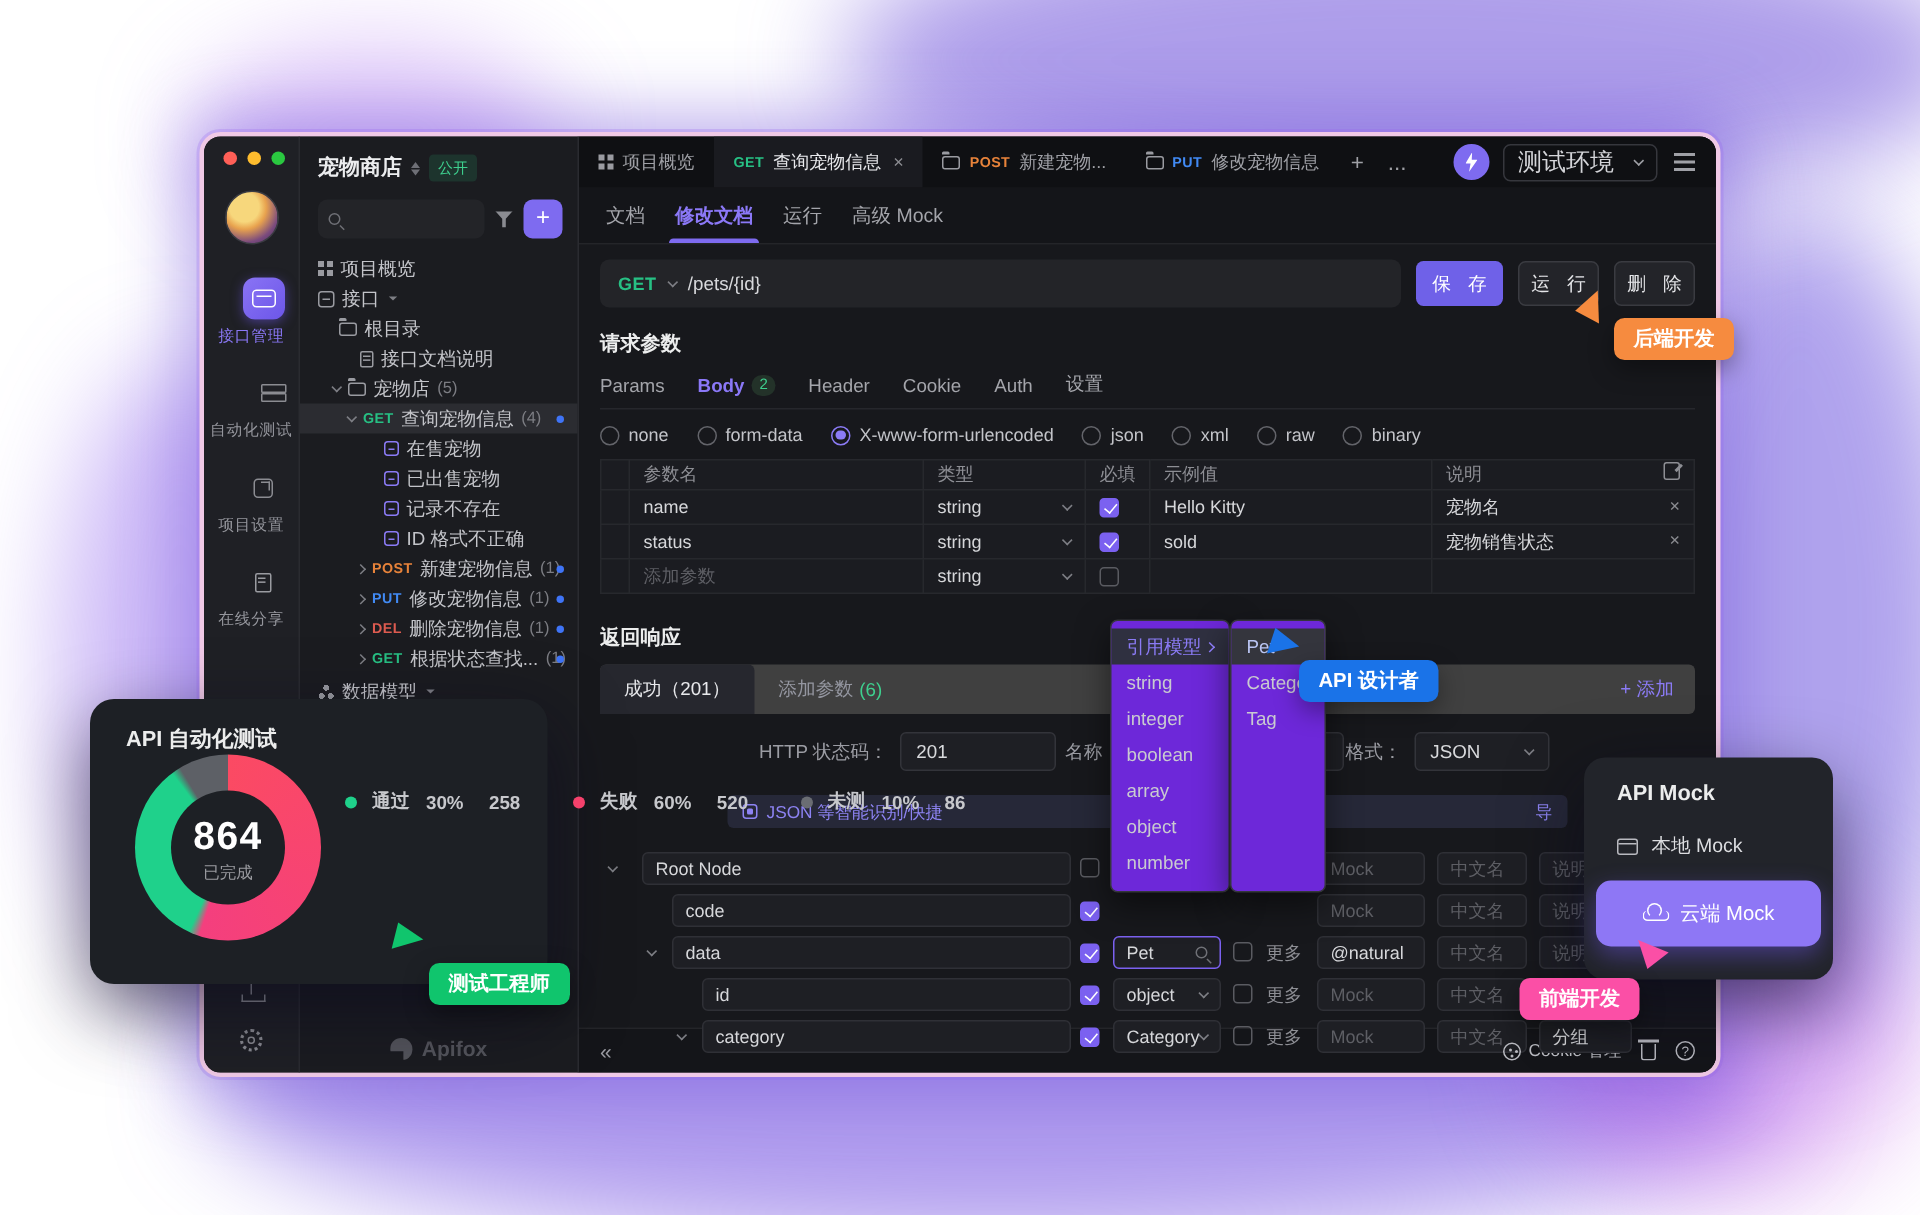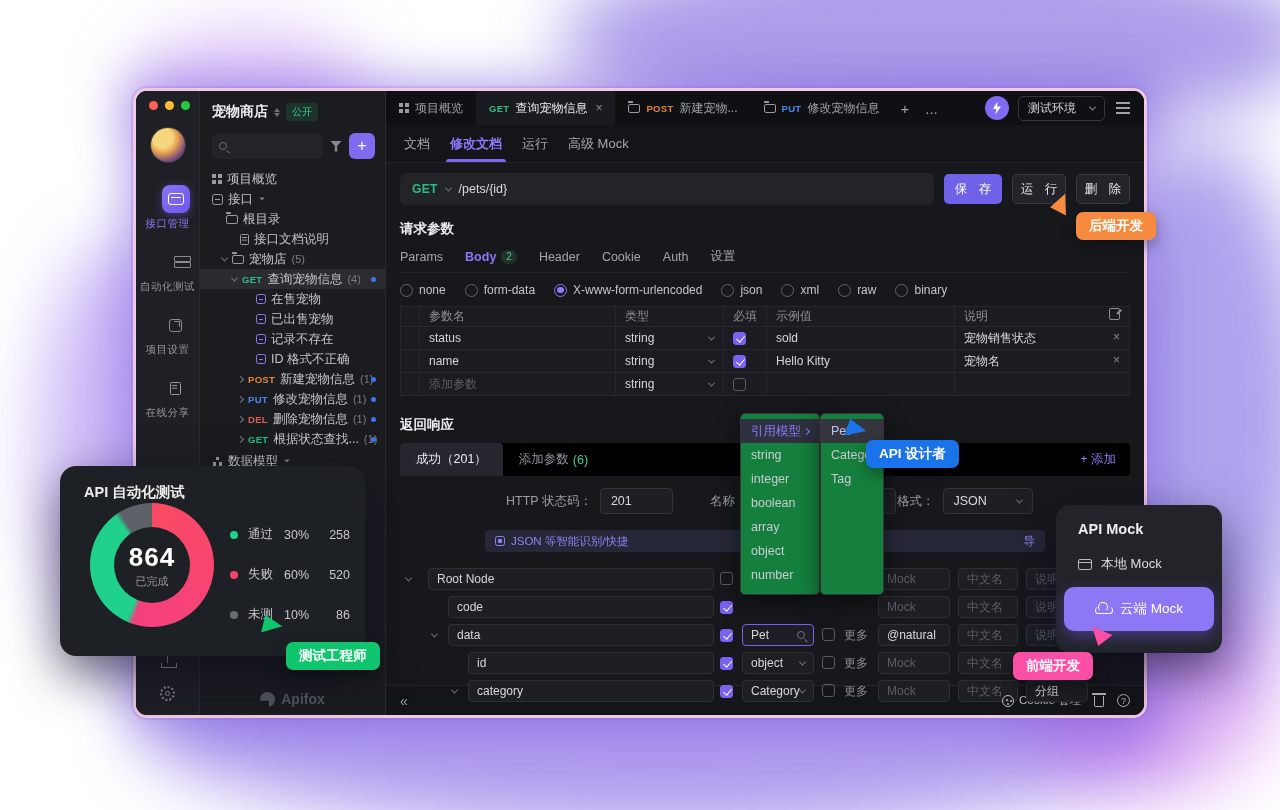--- a/index.html
+++ b/index.html
@@ -87,21 +87,21 @@
   
   .main { flex:1; background:#17181c; display:flex; flex-direction:column; min-width:0; position:relative; }
   .tabbar { height:34px; background:#0f1013; display:flex; align-items:stretch; flex:none; }
   .tab { display:flex; align-items:center; gap:6px; padding:0 13px; font-size:12px; color:#9fa0a6; cursor:pointer; white-space:nowrap; }
   .tab.active { background:#1a1b20; color:#e8e9ec; }
   .tab .x { color:#8a8b90; margin-left:2px; }
   .tabplus,.tabmore { display:flex; align-items:center; color:#9fa0a6; font-size:15px; padding:0 8px; cursor:pointer; }
   .tab-right { margin-left:auto; display:flex; align-items:center; gap:9px; padding-right:12px; }
   .boltcircle { width:24px; height:24px; border-radius:50%; background:#7e6bf0; display:flex; align-items:center; justify-content:center; cursor:pointer; }
   .bolt { width:8px; height:13px; background:#fff; clip-path:polygon(55% 0,0 58%,42% 58%,30% 100%,100% 38%,52% 38%); }
-  .envsel { height:25px; border:1px solid #36373d; border-radius:5px; display:flex; align-items:center; gap:14px; padding:0 9px; font-size:12px; color:#d4d5d9; cursor:pointer; }
+  .envsel { height:25px; border:1px solid #36373d; border-radius:5px; display:flex; align-items:center; gap:14px; padding:0 9px; font-size:16px; color:#d4d5d9; cursor:pointer; }
   .hamb { width:14px; height:2px; background:#9fa0a6; box-shadow:0 5px 0 #9fa0a6,0 -5px 0 #9fa0a6; margin:0 2px; cursor:pointer; }
   .subtabs { height:38px; background:#141519; border-bottom:1px solid #242529; display:flex; align-items:center; gap:20px; padding:0 18px; flex:none; }
   .stab { font-size:13px; color:#a4a5ab; cursor:pointer; position:relative; height:100%; display:flex; align-items:center; }
   .stab.active { color:#8b78f7; font-weight:bold; }
   .stab.active::after { content:""; position:absolute; left:-4px; right:-4px; bottom:0; height:3px; border-radius:3px 3px 0 0; background:#7e6bf0; }
 
   .content { flex:1; padding:10px 14px 0 14px; position:relative; min-height:0; }
   .urlrow { display:flex; gap:10px; align-items:center; }
   .urlbox { flex:1; height:32px; background:#232428; border-radius:6px; display:flex; align-items:center; padding:0 12px; gap:8px; }
   .urlbox .m-get { font-size:12px; }
@@ -128,21 +128,21 @@
   .grip { width:7px; height:11px; background-image:radial-gradient(#6a6b70 1px,transparent 1.3px); background-size:3.6px 3.8px; }
   .cb { width:13px; height:13px; border-radius:3px; border:1.4px solid #5a5b61; display:inline-block; vertical-align:middle; }
   .cb.on { background:#7b61f0; border-color:#7b61f0; position:relative; }
   .cb.on::after { content:""; position:absolute; left:3.5px; top:1px; width:4px; height:7px; border-right:1.7px solid #fff; border-bottom:1.7px solid #fff; transform:rotate(40deg); }
   .selcell { display:flex; align-items:center; justify-content:space-between; }
   .dcaret { width:0; height:0; border-left:4px solid transparent; border-right:4px solid transparent; border-top:4.5px solid #7d7e84; }
   .xclose { color:#8a8b90; float:right; }
   .editdoc { width:11px; height:12px; border:1.4px solid #8d8e94; border-radius:2px; position:relative; float:right; }
   .editdoc::after { content:""; position:absolute; right:-3px; top:2px; width:6px; height:1.6px; background:#8d8e94; transform:rotate(-45deg); }
 
-  .resptabs { margin-top:9px; height:33px; background:#000000; border-radius:4px; display:flex; align-items:stretch; font-size:12.5px; position:relative; }
+  .resptabs { margin-top:9px; height:33px; background:#404040; border-radius:4px; display:flex; align-items:stretch; font-size:12.5px; position:relative; }
   .rtab { display:flex; align-items:center; padding:0 16px; color:#9496a0; cursor:pointer; gap:4px; }
   .rtab.active { background:#26272e; color:#e8e9ec; border-radius:4px 4px 0 0; }
   .rtab .gcount { color:#3ecf8e; }
   .addlink { margin-left:auto; display:flex; align-items:center; padding:0 14px; color:#8b7bf5; cursor:pointer; }
   .formrow { position:relative; height:26px; margin-top:12px; font-size:12.5px; color:#9b9ca3; }
   .fgroup { position:absolute; display:flex; align-items:center; gap:8px; height:26px; }
   .finput { height:26px; background:#1e1f24; border:1px solid #33343a; border-radius:4px; color:#d8d9dc; display:flex; align-items:center; padding:0 10px; }
   .fsel { gap:26px; justify-content:space-between; cursor:pointer; }
 
   .smartpill { margin:16px auto 0; width:560px; height:22px; background:#262838; border-radius:4px;
@@ -164,37 +164,37 @@
   .mainfoot { height:30px; background:#141519; border-top:1px solid #242529; display:flex; align-items:center; padding:0 14px; flex:none; color:#9b9ca2; }
   .footright { margin-left:auto; display:flex; align-items:center; gap:13px; font-size:11.5px; color:#b9bac0; }
   .cookieic { width:12px; height:12px; border:1.4px solid #b9bac0; border-radius:50%; position:relative; }
   .cookieic::after { content:""; position:absolute; left:2.5px; top:3px; width:2px; height:2px; background:#b9bac0; border-radius:50%; box-shadow:4px 1px 0 #b9bac0,1px 4px 0 #b9bac0; }
   .trashic { width:10px; height:11px; border:1.4px solid #b9bac0; border-top:none; border-radius:0 0 2px 2px; position:relative; margin-top:2px; }
   .trashic::before { content:""; position:absolute; left:-3px; top:-3px; width:14px; height:1.6px; background:#b9bac0; }
   .helpic { width:13px; height:13px; border:1.4px solid #b9bac0; border-radius:50%; font-size:9px; display:flex; align-items:center; justify-content:center; color:#b9bac0; }
 
   
   .dropdown { position:absolute; left:740px; top:413px; z-index:30; display:flex; }
-  .dd-col { background:#15803d; border:1px solid #35363c; border-radius:5px; box-shadow:0 8px 22px rgba(0,0,0,.5); padding:5px 0; }
+  .dd-col { background:#6d28d9; border:1px solid #35363c; border-radius:5px; box-shadow:0 8px 22px rgba(0,0,0,.5); padding:5px 0; }
   .dd-left { width:80px; } .dd-right { width:64px; margin-left:0; height:182px; }
   .dd-item { height:24px; display:flex; align-items:center; padding:0 10px; font-size:12.5px; color:#c9cad0; cursor:pointer; justify-content:space-between; }
   .dd-item.hl { color:#8b7bf5; background:#2f3040; }
   .dd-item.hl .cv { border-color:#8b7bf5; }
   .dd-item.sub-hl { background:#34353d; color:#b9c4f2; }
 
   
   .testcard { position:absolute; left:60px; top:466px; width:305px; height:190px; background:#1d2025; border-radius:16px;
     box-shadow:0 18px 50px rgba(10,8,30,.6); z-index:40; }
   .testcard h3 { font-size:14.5px; color:#eceded; font-weight:bold; position:absolute; left:24px; top:17px; }
   .donut { position:absolute; left:30px; top:37px; width:124px; height:124px; border-radius:50%;
     background:conic-gradient(#fb4a63 0deg,#f43f7e 198deg,#1fd18b 205deg 323deg,#5d6066 329deg 360deg); }
   .donut .hole { position:absolute; inset:24px; border-radius:50%; background:#1d2025; display:flex; flex-direction:column; align-items:center; justify-content:center; gap:1px; }
   .donut .val { font-size:26px; color:#fff; font-weight:bold; letter-spacing:1px; }
   .donut .vlabel { font-size:11px; color:#9a9ba0; }
-  .legend { position:absolute; left:170px; top:60px; display:flex; flex-direction:column; gap:23px; font-size:12.5px; color:#c7c8cc; width:120px; }
+  .legend { position:absolute; left:170px; top:60px; display:flex; flex-direction:row; gap:35px; font-size:12.5px; color:#c7c8cc; width:120px;font-weight:bold; }
   .lrow { display:flex; align-items:center; }
   .ldot { width:8px; height:8px; border-radius:50%; margin-right:10px; flex:none; }
   .lname { width:36px; } .lpct { width:42px; } .lcount { margin-left:auto; }
 
   .mockcard { position:absolute; left:1056px; top:505px; width:166px; height:148px; background:#22242a; border-radius:14px;
     box-shadow:0 18px 50px rgba(10,8,30,.6); z-index:40; }
   .mockcard h3 { font-size:14.5px; color:#eceded; position:absolute; left:22px; top:16px; }
   .mockitem { position:absolute; left:22px; top:50px; display:flex; align-items:center; gap:9px; font-size:13px; color:#dcdde0; cursor:pointer; }
   .winic { width:14px; height:11px; border:1.5px solid #b9bac0; border-radius:2px; position:relative; }
   .winic::after { content:""; position:absolute; left:0; right:0; top:2px; border-top:1.5px solid #b9bac0; }
@@ -488,54 +488,54 @@
               <tr>
             <th style="width:18px"></th>
             <th style="width:196px">参数名</th>
             <th style="width:108px">类型</th>
             <th style="width:34px">必填</th>
             <th style="width:188px">示例值</th>
             <th>
                   <span style="float:left">说明</span>
                   <span class="editdoc"></span>
                 </th>
+          </tr>
+          <tr>
+            <td><span class="grip"></span></td>
+            <td>name</td>
+            <td>
+                  <span class="selcell">
+                    <span>string</span>
+                    <span class="cv down"></span>
+                  </span>
+                </td>
+            <td><span class="cb on"></span></td>
+            <td>Hello Kitty</td>
+            <td>
+                  <span style="float:left">宠物名</span>
+                  <span class="xclose">×</span>
+                </td>
           </tr>
           <tr>
             <td><span class="grip"></span></td>
             <td>status</td>
             <td>
                   <span class="selcell">
                     <span>string</span>
                     <span class="cv down"></span>
                   </span>
                 </td>
             <td><span class="cb on"></span></td>
             <td>sold</td>
             <td>
                   <span style="float:left">宠物销售状态</span>
                   <span class="xclose">×</span>
                 </td>
           </tr>
           <tr>
-            <td><span class="grip"></span></td>
-            <td>name</td>
-            <td>
-                  <span class="selcell">
-                    <span>string</span>
-                    <span class="cv down"></span>
-                  </span>
-                </td>
-            <td><span class="cb on"></span></td>
-            <td>Hello Kitty</td>
-            <td>
-                  <span style="float:left">宠物名</span>
-                  <span class="xclose">×</span>
-                </td>
-          </tr>
-          <tr>
             <td></td>
             <td class="dim">添加参数</td>
             <td>
                   <span class="selcell">
                     <span>string</span>
                     <span class="cv down"></span>
                   </span>
                 </td>
             <td><span class="cb"></span></td>
             <td></td>
@@ -552,21 +552,21 @@
           <span class="rtab">
             <span>添加参数</span>
               <span class="gcount">(6)</span>
           </span>
           <span class="addlink">+ 添加</span>
         </div>
 
         <div class="formrow">
           <div class="fgroup" style="left:106px">
             <span>HTTP 状态码：</span>
-            <span class="finput" style="width:73px">201</span>
+            <span class="finput" style="width:104px">201</span>
           </div>
           <div class="fgroup" style="left:310px">
             <span>名称：</span>
             <span class="finput" style="width:140px"></span>
           </div>
           <div class="fgroup" style="left:497px">
             <span>格式：</span>
             <span class="finput fsel" style="width:90px">
               <span>JSON</span>
                 <span class="cv down"></span>

